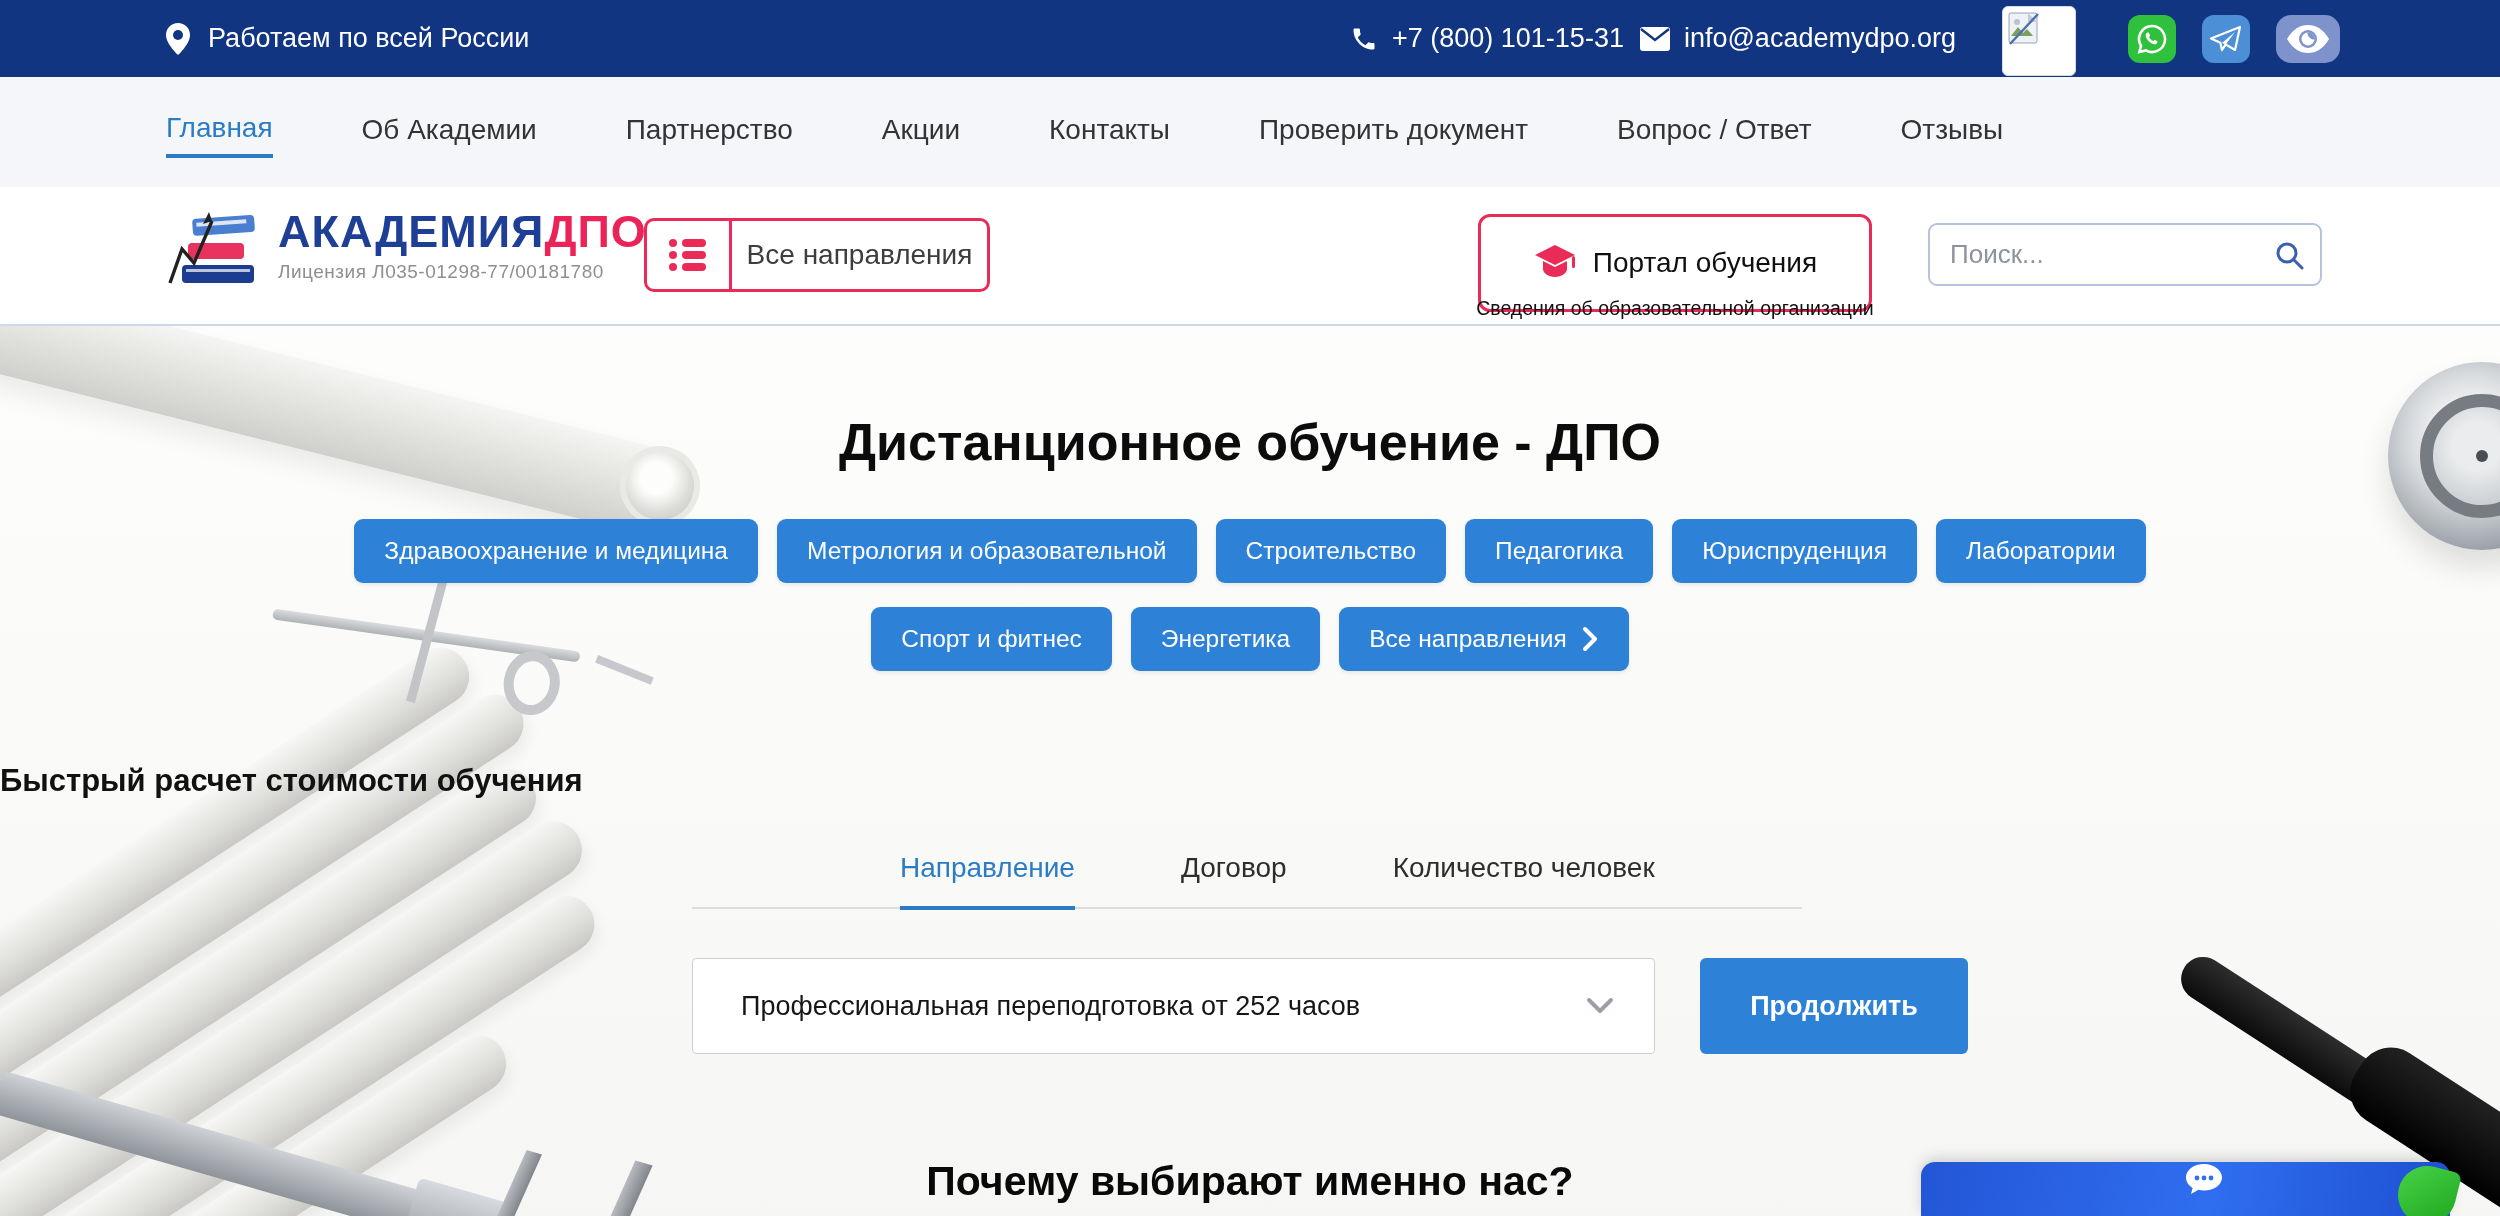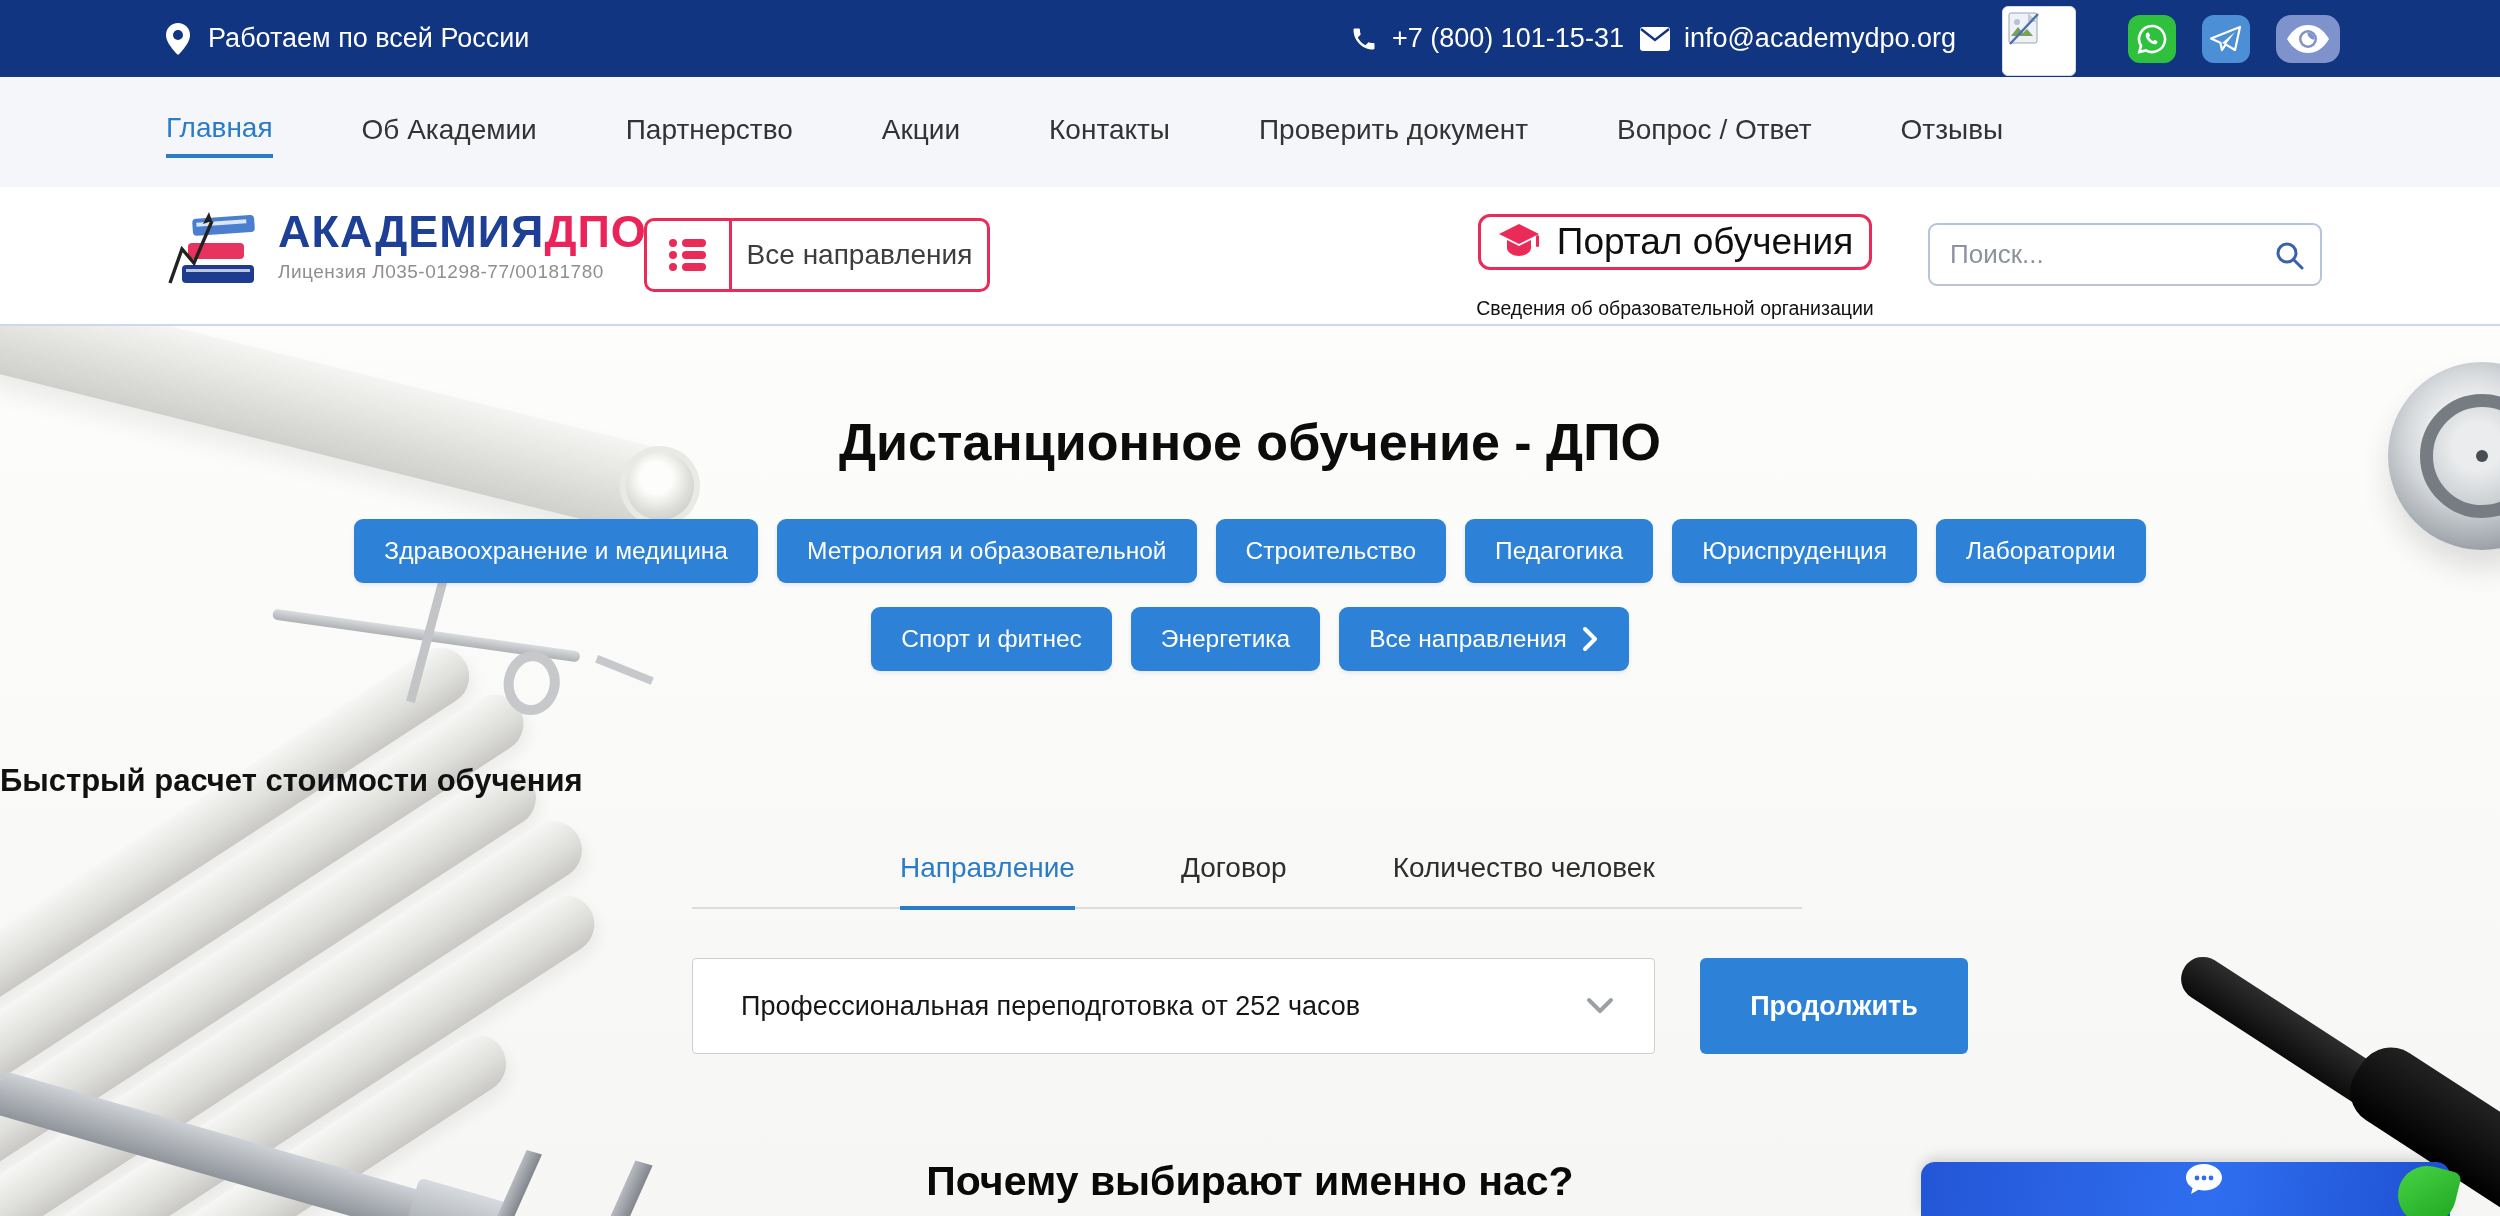--- a/index.html
+++ b/index.html
@@ -36,23 +36,23 @@
   .logo-main{color:#1e3f96;}
   .logo-accent{color:#ea2459;}
   .license{font-size:19px;color:#8f8f8f;margin-top:2px;letter-spacing:.5px;}
   .alldir-btn{position:absolute;left:644px;top:31px;width:346px;height:74px;
     border:3px solid #ea2b57;border-radius:10px;display:flex;background:#fff;
     box-sizing:border-box;cursor:pointer;}
   .alldir-icon{width:82px;border-right:3px solid #ea2b57;display:flex;
     align-items:center;justify-content:center;}
   .alldir-label{flex:1;display:flex;align-items:center;justify-content:center;
     font-size:28px;color:#3d3d3d;}
-  .portal-btn{position:absolute;left:1478px;top:27px;width:394px;height:56px;
+  .portal-btn{position:absolute;left:1478px;top:27px;width:394px;height:98px;
     border:3px solid #ea2b57;border-radius:12px;background:#fff;display:flex;
-    align-items:center;justify-content:center;gap:16px;font-size:37px;color:#0f0f0f;
+    align-items:center;justify-content:center;gap:16px;font-size:28px;color:#0f0f0f;
     box-sizing:border-box;cursor:pointer;}
   .orginfo{position:absolute;left:1455px;top:110px;width:440px;text-align:center;
     font-size:19.5px;color:#111;cursor:pointer;}
   .search{position:absolute;left:1928px;top:36px;width:394px;height:63px;
     border:2px solid #b5c3dd;border-radius:9px;box-sizing:border-box;display:flex;
     align-items:center;background:#fff;}
   .search input{border:none;outline:none;flex:1;font-size:26px;padding:0 8px 0 20px;
     color:#333;background:transparent;font-family:"Liberation Sans",sans-serif;min-width:0;}
   .search input::placeholder{color:#8d939e;}
   .search-btn{margin-right:16px;display:flex;align-items:center;cursor:pointer;background:none;border:none;padding:0;}

